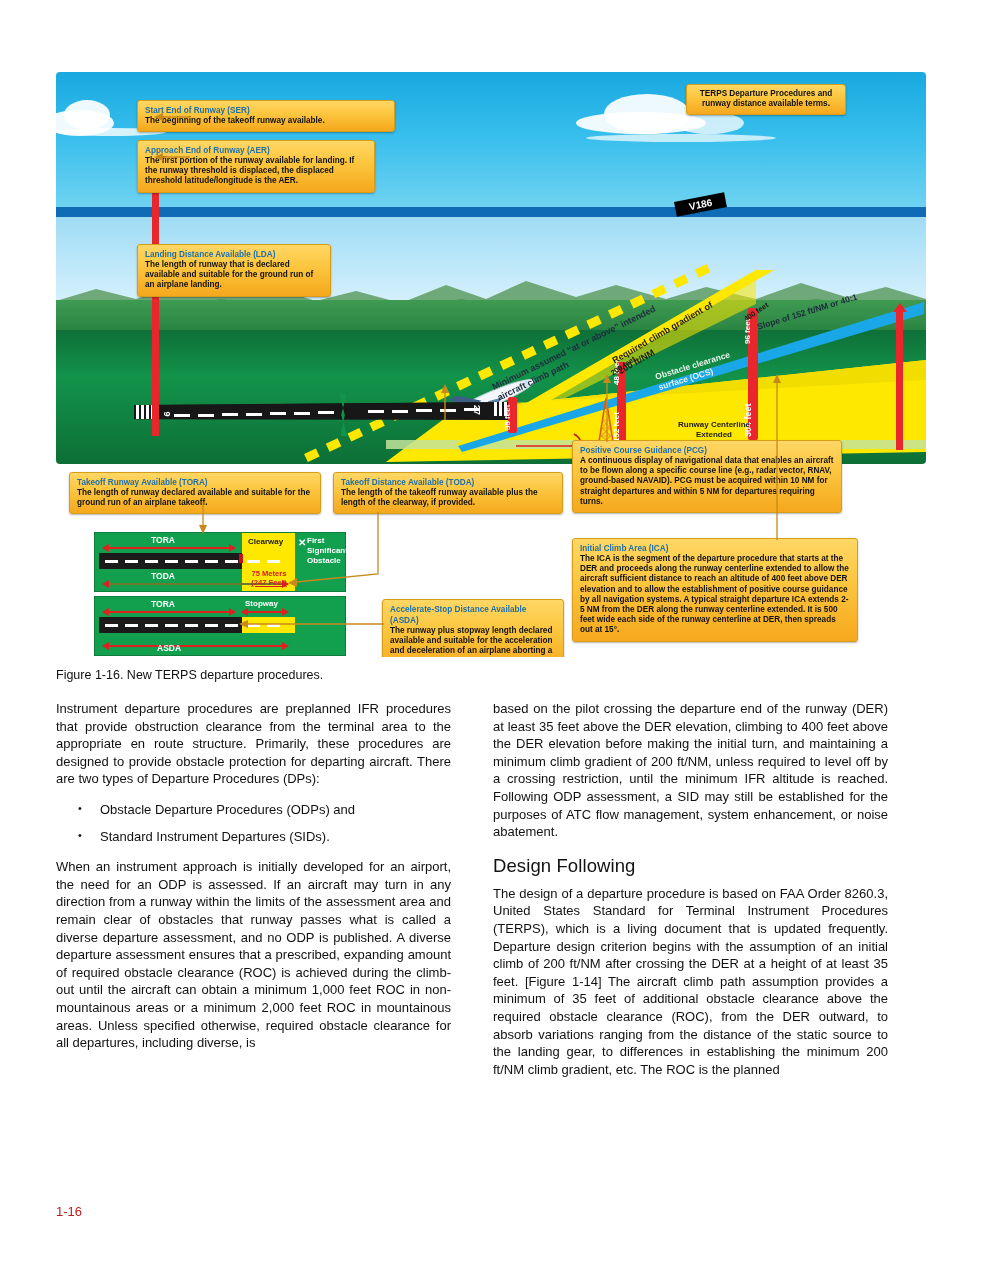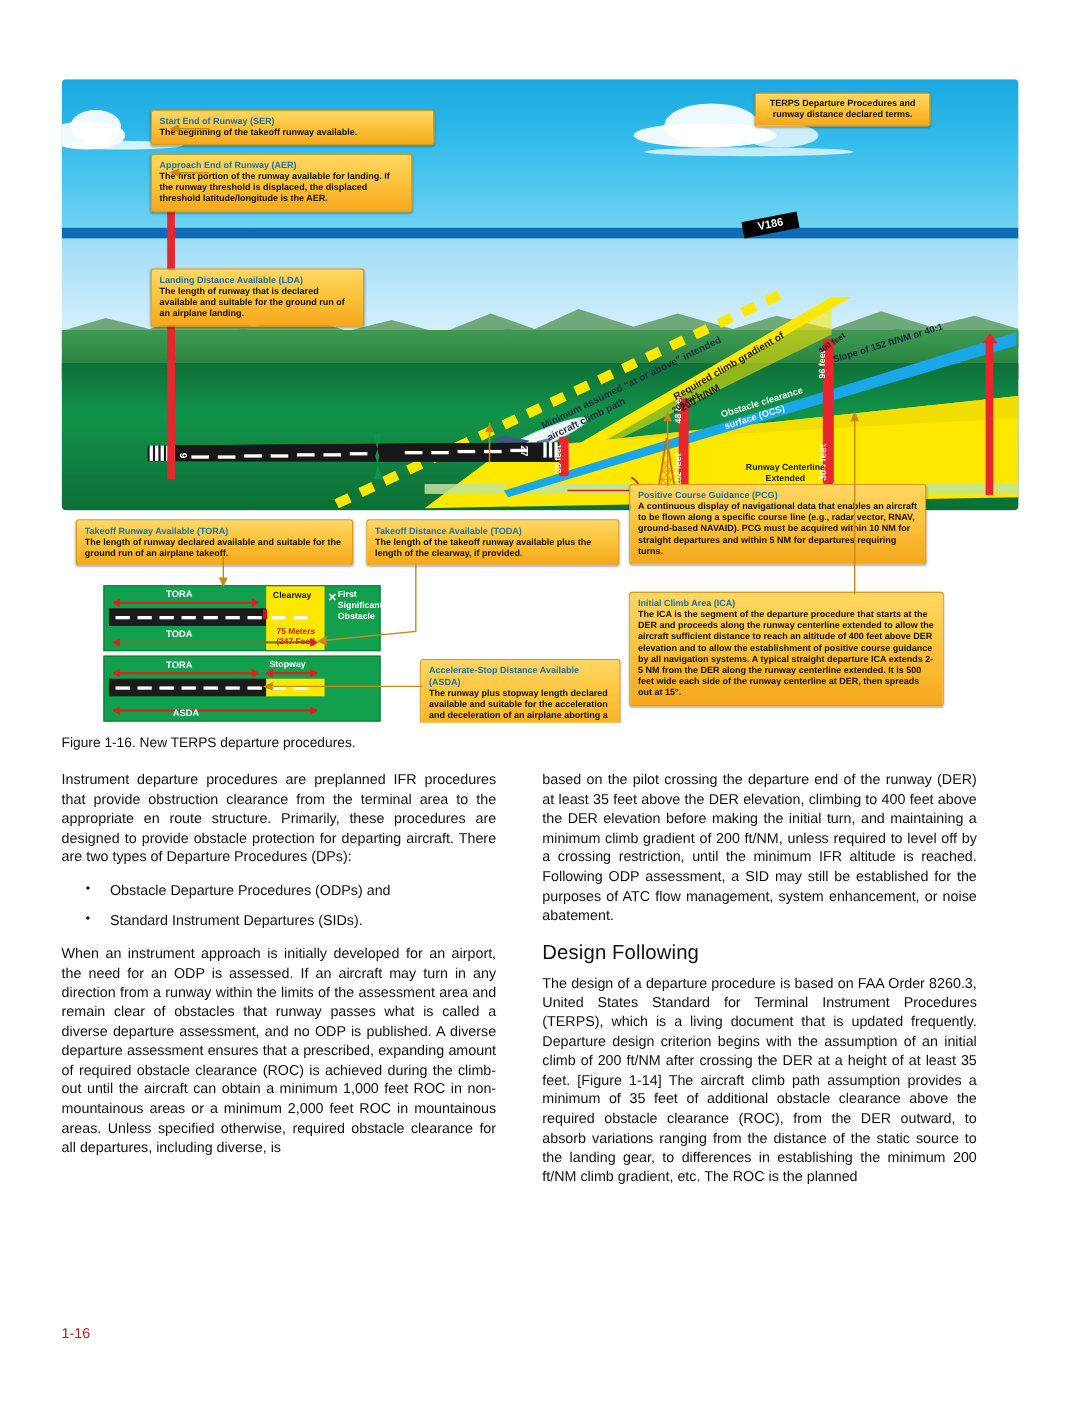--- a/index.html
+++ b/index.html
@@ -224,21 +224,21 @@
 
     <svg style="position:absolute;left:458px;top:358px;width:110px;height:34px;" viewBox="0 0 110 34">
       <line x1="2" y1="16" x2="96" y2="16" stroke="#e01f1f" stroke-width="1.4"></line>
       <path d="M60,4 q10,6 4,12" stroke="#c02020" stroke-width="1.6" fill="none"></path>
       <path d="M60,28 q10,-6 4,-12" stroke="#c02020" stroke-width="1.6" fill="none"></path>
     </svg>
     <div class="diagtxt" style="left:533px;top:380px;font-size:9px;color:#1b1b1b;">15°</div>
   </div>
 
   <div class="callout center" style="left:630px;top:12px;width:160px;">
-    <div class="c-body">TERPS Departure Procedures and runway distance declared terms.</div>
+    <div class="c-body">TERPS Departure Procedures and runway distance available terms.</div>
   </div>
 
   <div class="callout" style="left:81px;top:28px;width:258px;">
     <div class="c-title">Start End of Runway (SER)</div>
     <div class="c-body">The beginning of the takeoff runway available.</div>
   </div>
   <svg class="leader-arrow" style="left:96px;top:40px;width:40px;height:10px;" viewBox="0 0 40 10">
     <line x1="38" y1="5" x2="10" y2="5" stroke="#c8891b" stroke-width="1.4"></line>
     <polygon points="2,5 11,1 11,9" fill="#c8891b"></polygon>
   </svg>
@@ -305,21 +305,21 @@
       <div class="rb-dash" style="left:110px;top:27px;width:13px;"></div>
       <div class="rb-dash" style="left:130px;top:27px;width:13px;"></div>
       <div class="rb-dash" style="left:152px;top:27px;width:13px;background:#fff;"></div>
       <div class="rb-dash" style="left:172px;top:27px;width:13px;background:#fff;"></div>
       <div class="ar-red" style="left:8px;top:14px;width:132px;"></div>
       <div class="rb-lbl" style="left:56px;top:2px;">TORA</div>
       <div class="ar-olive" style="left:8px;top:50px;width:185px;"></div>
       <div class="rb-lbl" style="left:56px;top:38px;">TODA</div>
       <div class="rb-lbl-d" style="left:153px;top:4px;font-size:8px;">Clearway</div>
       <div class="rb-lbl-r" style="left:149px;top:36px;width:50px;">75 Meters</div>
-      <div class="rb-lbl-r" style="left:149px;top:45px;width:50px;">(247 Feet)</div>
+      <div class="rb-lbl-r" style="left:149px;top:45px;width:50px;text-decoration:underline;">(247 Feet)</div>
       <div style="position:absolute;left:144px;top:21px;width:4px;height:9px;background:#d01010;"></div>
       <div style="position:absolute;left:203px;top:4px;font-size:10px;font-weight:bold;color:#fff;">✕</div>
       <div class="rb-lbl" style="left:212px;top:3px;font-size:8px;white-space:normal;width:34px;line-height:10px;">First Significant Obstacle</div>
     </div>
 
     <div class="rwybox" style="left:0;top:64px;width:250px;height:58px;">
       <div class="rb-rwy" style="left:4px;top:20px;width:143px;height:16px;"></div>
       <div class="rb-yellow" style="left:147px;top:20px;width:53px;height:16px;"></div>
       <div class="rb-dash" style="left:10px;top:27px;width:13px;"></div>
       <div class="rb-dash" style="left:30px;top:27px;width:13px;"></div>

